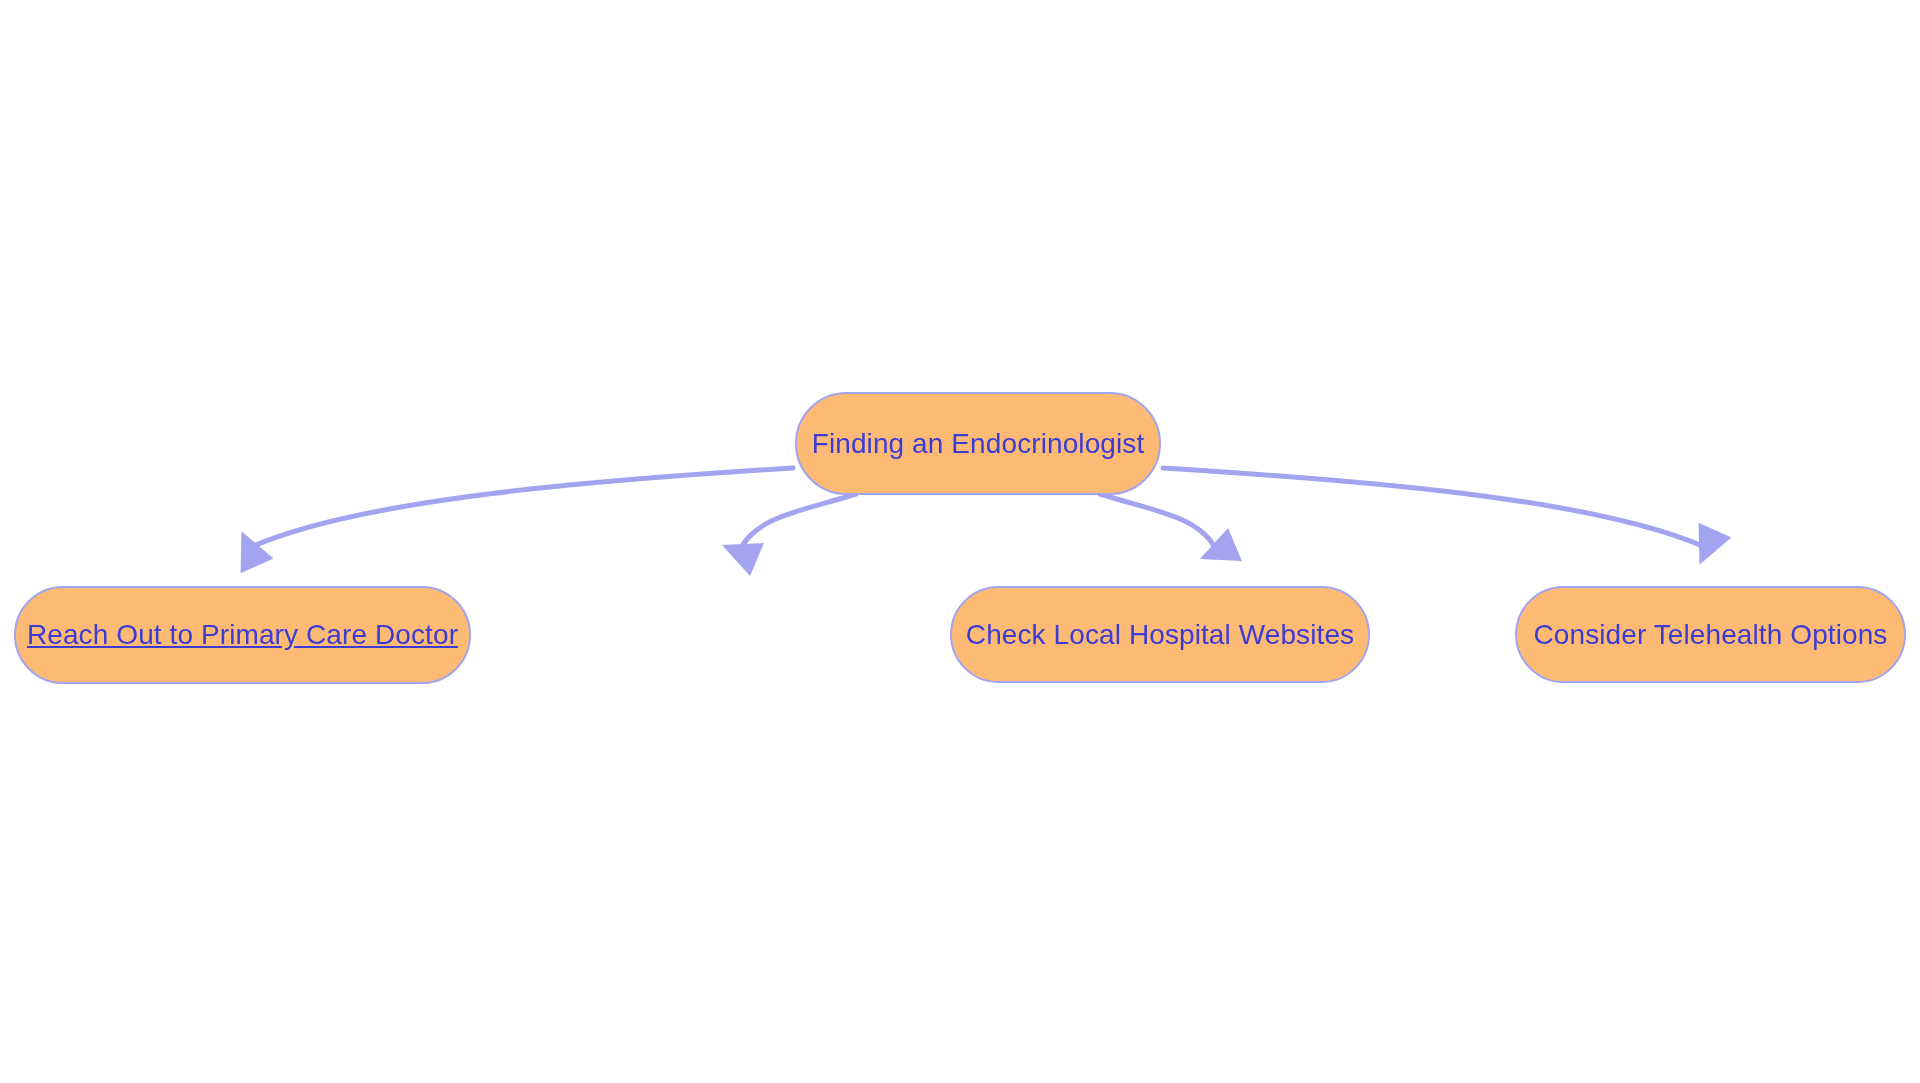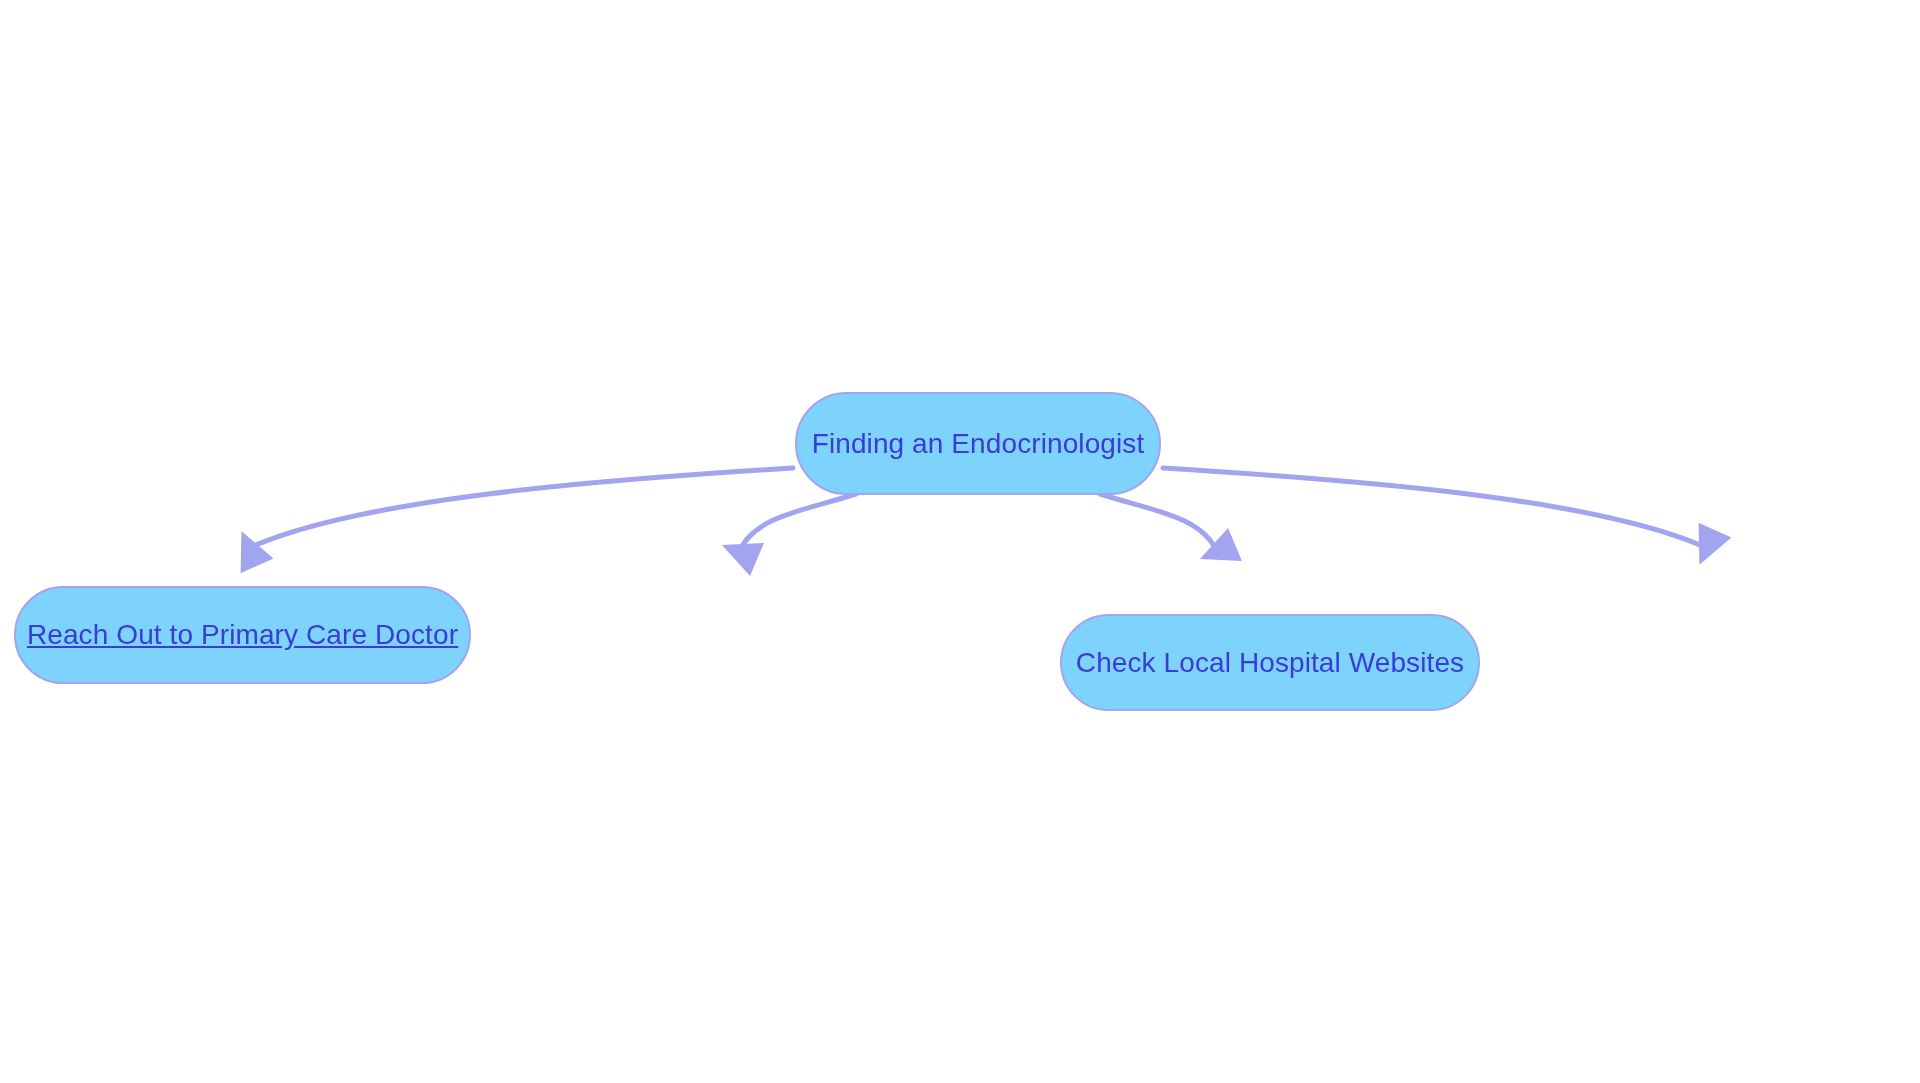--- a/index.html
+++ b/index.html
@@ -29,21 +29,21 @@
     width: 1920px;
     height: 1083px;
     pointer-events: none;
   }
   .node {
     position: absolute;
     box-sizing: border-box;
     display: flex;
     align-items: center;
     justify-content: center;
-    background: #7dd3fc;
+    background: #fdba74;
     border: 2px solid #a2a4ef;
     border-radius: 999px;
     color: #3b3bd6;
     font-size: 28px;
     font-weight: 400;
     letter-spacing: 0.1px;
     white-space: nowrap;
     text-align: center;
     line-height: 1;
   }
@@ -75,18 +75,21 @@
 
   <div class="node" style="left:795px; top:392px; width:366px; height:103px;">
     <span class="node-label">Finding an Endocrinologist</span>
   </div>
 
   <div class="node" style="left:14px; top:586px; width:457px; height:98px;text-decoration:underline;">
     <span class="node-label">Reach Out to Primary Care Doctor</span>
   </div>
 
 
-  <div class="node" style="left:1060px; top:586px; width:420px; height:97px;margin-top:28px;">
+  <div class="node" style="left:950px; top:586px; width:420px; height:97px;">
     <span class="node-label">Check Local Hospital Websites</span>
   </div>
 
+  <div class="node" style="left:1515px; top:586px; width:391px; height:97px;">
+    <span class="node-label">Consider Telehealth Options</span>
+  </div>
 
 </div>
 
 </body></html>

